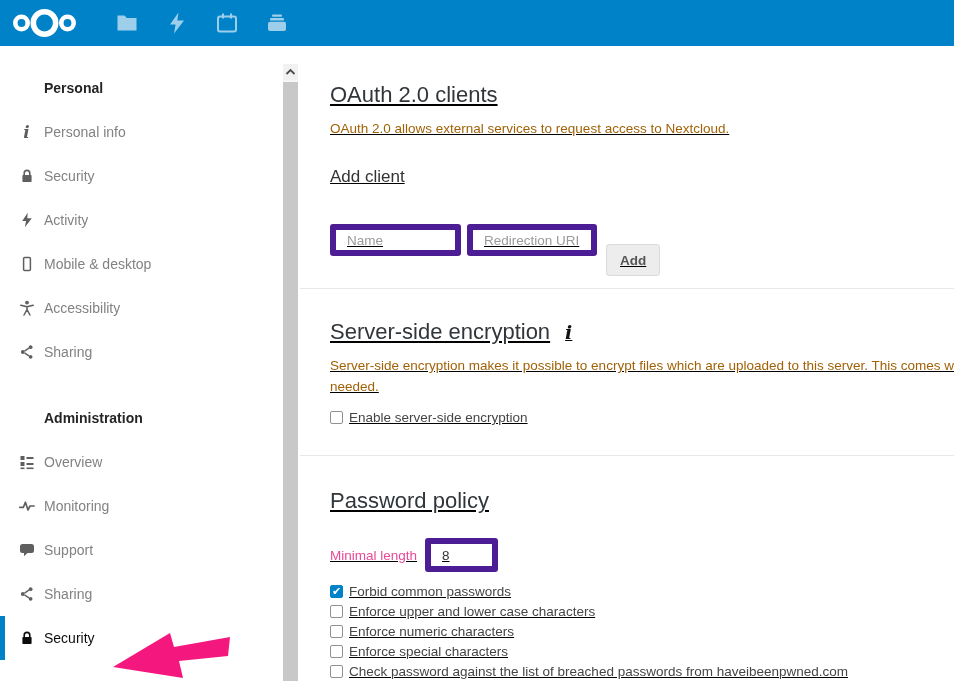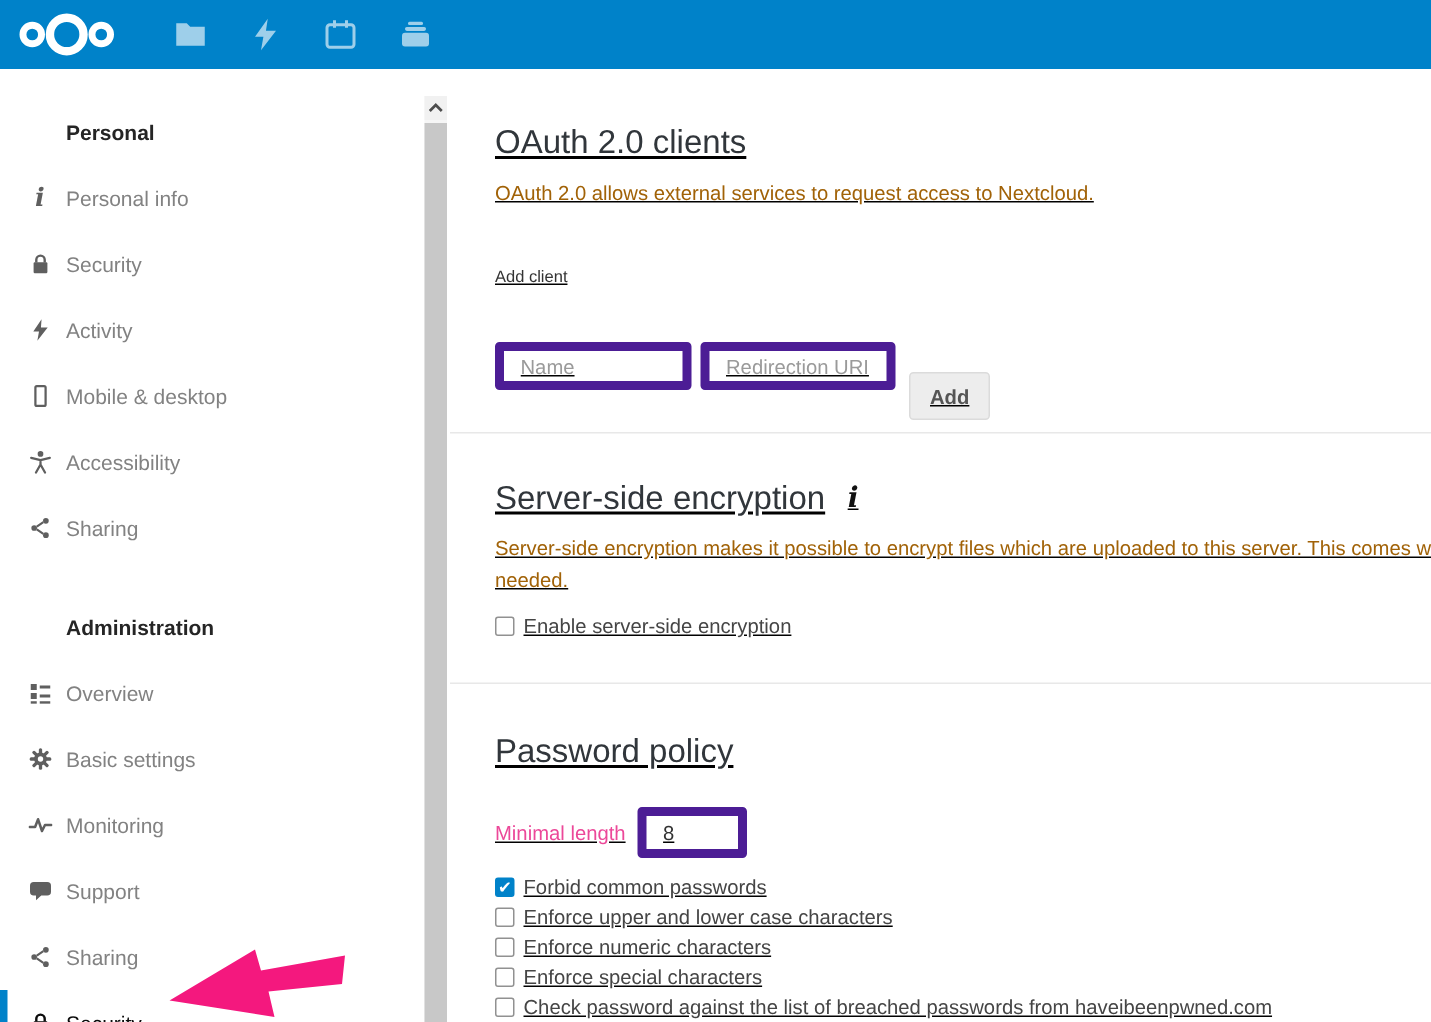--- a/index.html
+++ b/index.html
@@ -38,21 +38,21 @@
 
   
   .main { position:absolute; left:300px; top:46px; width:654px; height:635px; background:#fff; }
   .section { padding-left:30px;text-decoration:underline; }
   .sec1 { height:242px; padding-top:36px; }
   .sec2 { height:167px; padding-top:30px; border-top:1px solid #e8e8e8; }
   .sec3 { padding-top:32px; border-top:1px solid #e8e8e8; }
   h2.sec-title { font-size:22px; font-weight:400; color:#31363b; line-height:26px; display:flex; align-items:center; }
   .sec-desc { margin-top:10px; font-size:13.5px; color:#a16207; line-height:21px; }
   .nowrap { white-space:nowrap; }
-  h3.sub-title { margin-top:40px; font-size:11px; font-weight:400; color:#333; }
+  h3.sub-title { margin-top:28px; font-size:17px; font-weight:400; color:#333; }
   .form-row { margin-top:17px; display:flex; align-items:center; }
   .txt-input { height:32px; border:6px solid #4c1d95; border-radius:3px; padding:0 11px;
     font-size:13.5px; color:#333; font-family:inherit; outline:none; background:#fff; }
   .txt-input::placeholder { color:#9a9a9a; opacity:1; }
   .in-name { width:131px; margin-right:6px; }
   .in-uri  { width:130px; margin-right:9px; }
   .btn { height:32px; padding:0 13px; background:#ededed; border:1px solid #dbdbdb; border-radius:3px;
     font-size:13.5px; font-weight:bold; color:#555; cursor:pointer; font-family:inherit;margin-top:40px; }
   .info-i { font-family:"DejaVu Serif","Liberation Serif",serif; font-style:italic; font-weight:bold;
     font-size:19px; color:#111; margin-left:15px; }
@@ -188,35 +188,20 @@
               <rect x="1.5" y="13.5" width="4" height="1.6"></rect>
               <rect x="7.5" y="13.5" width="7" height="1.6"></rect>
             </g>
           </svg>
       </span>
       <span class="lbl">Overview</span>
     </div>
     <div class="nav-row">
       <span class="icn">
         <svg width="16" height="16" viewBox="0 0 16 16">
-            <g fill="currentColor">
-              <rect x="6.9" y="0.8" width="2.2" height="14.4" rx="1"></rect>
-              <rect x="6.9" y="0.8" width="2.2" height="14.4" rx="1" transform="rotate(45 8 8)"></rect>
-              <rect x="6.9" y="0.8" width="2.2" height="14.4" rx="1" transform="rotate(90 8 8)"></rect>
-              <rect x="6.9" y="0.8" width="2.2" height="14.4" rx="1" transform="rotate(135 8 8)"></rect>
-              <circle cx="8" cy="8" r="4.3"></circle>
-            </g>
-            <circle cx="8" cy="8" r="1.8" fill="#fff"></circle>
-          </svg>
-      </span>
-      <span class="lbl">Basic settings</span>
-    </div>
-    <div class="nav-row">
-      <span class="icn">
-        <svg width="16" height="16" viewBox="0 0 16 16">
             <polyline points="0.8,9.3 4.4,9.3 6.4,4.2 9,12 11,8 15.2,8" fill="none" stroke="currentColor" stroke-width="1.7" stroke-linecap="round" stroke-linejoin="round"></polyline>
           </svg>
       </span>
       <span class="lbl">Monitoring</span>
     </div>
     <div class="nav-row">
       <span class="icn">
         <svg width="16" height="16" viewBox="0 0 16 16">
             <path fill="currentColor" d="M3.5 2h9A2.5 2.5 0 0115 4.5v4A2.5 2.5 0 0112.5 11H8.5L5 14.2V11H3.5A2.5 2.5 0 011 8.5v-4A2.5 2.5 0 013.5 2z"></path>
           </svg>

